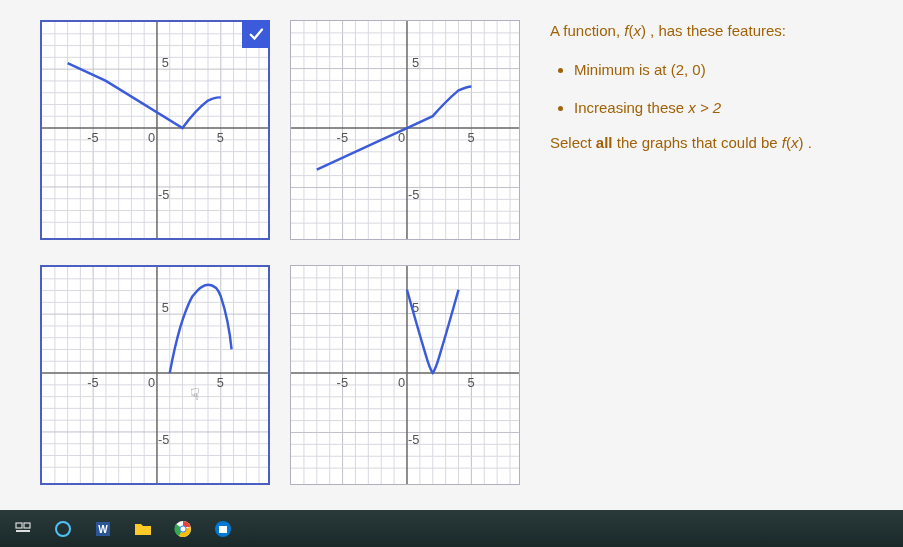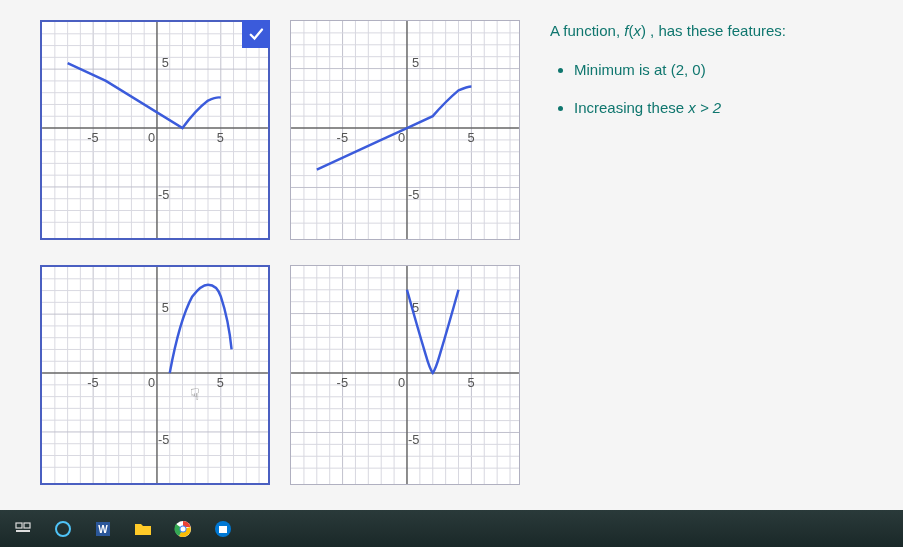--- a/index.html
+++ b/index.html
@@ -56,21 +56,21 @@
       font-size: 13px;
       fill: #555;
       font-family: Arial, sans-serif;
     }
     .grid-line { stroke: #d8d8e0; stroke-width: 1; }
     .grid-line-major { stroke: #c0c0cc; stroke-width: 1; }
     .axis-line { stroke: #666; stroke-width: 1.5; }
     .curve { stroke: #3b5bdb; stroke-width: 2.5; fill: none; }
     .question-text {
       flex: 1;
-      color: #0f766e;
+      color: #a16207;
       font-size: 15px;
       line-height: 1.5;
     }
     .question-text .intro { margin-bottom: 8px; }
     .question-text ul { margin: 6px 0 12px 24px; }
     .question-text li { margin-bottom: 2px; margin-top: 16px; }
     .math { font-style: italic; }
     .math-paren { font-style: normal; }
     .cursor-hand {
       position: absolute;
@@ -307,20 +307,23 @@
       <span>A function, </span><span class="math">f<span class="math-paren">(</span>x<span class="math-paren">)</span></span><span> , has these features:</span>
     </p>
     <ul>
       <li>
         <span>Minimum is at </span><span>(2, 0)</span>
       </li>
       <li>
         <span>Increasing these </span><span class="math">x &gt; 2</span>
       </li>
     </ul>
+    <p>
+      <span>Select </span><b>all</b><span> the graphs that could be </span><span class="math">f<span class="math-paren">(</span>x<span class="math-paren">)</span></span><span> .</span>
+    </p>
   </div>
 </div>
 
 <div class="taskbar">
   <div class="taskbar-item">
     <svg width="18" height="18" viewBox="0 0 18 18">
         <rect x="2" y="3" width="6" height="5" fill="none" stroke="#ddd" stroke-width="1.2"></rect>
         <rect x="10" y="3" width="6" height="5" fill="none" stroke="#ddd" stroke-width="1.2"></rect>
         <rect x="2" y="10" width="14" height="2" fill="#ddd"></rect>
       </svg>

